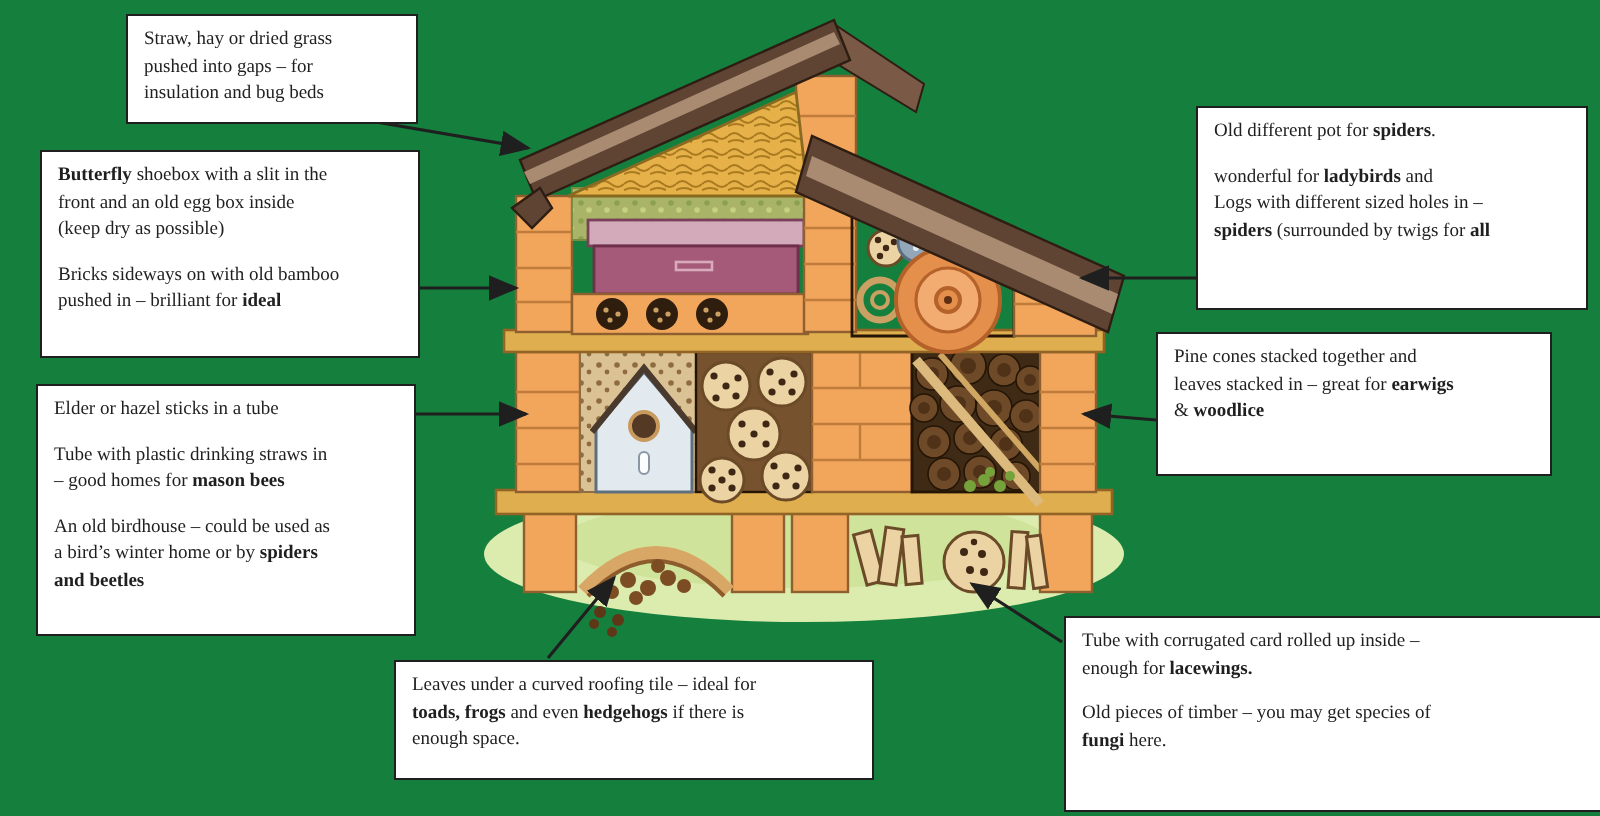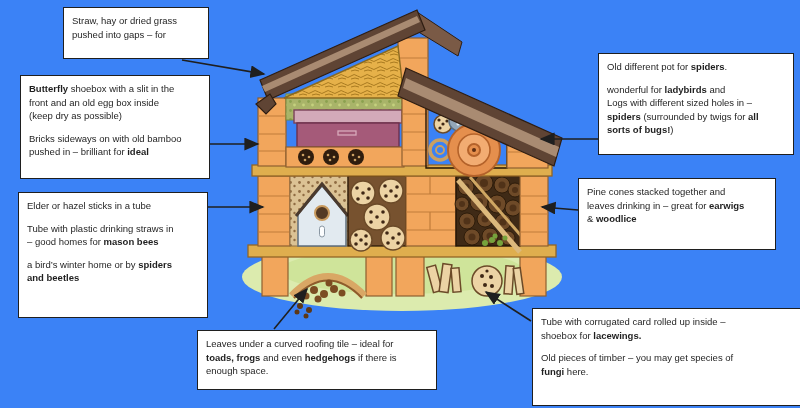--- a/index.html
+++ b/index.html
@@ -1,17 +1,17 @@
 <!DOCTYPE html>
 <html style="--box_border: #1f1f1f; --text: #1f1f1f; --arrow: #1f1f1f; --brick: #f2a65c; --brick_line: #c07c3a; --brick_stroke: #8e5f2f; --roof_dark: #5f4434; --roof_mid: #7a5a46; --roof_light: #a98b72; --straw: #e6b149; --straw_line: #a97a1f; --moss: #a9b469; --shoebox: #a55a79; --shoebox_lid: #d3aab9; --shelf: #dfae4e; --shelf_stroke: #926526; --dark_panel: #3c2817; --log_tan: #ecd3a4; --log_dot: #3f2715; --log_ring: #6b4a28; --pot: #e58f4d; --pot_dark: #b4622a; --pot_light: #f2ac72; --blue_log: #93a7b8; --pebble_bg: #dbc294; --pebble_dot: #8f6b42; --birdhouse: #e2eaf0; --birdhouse_stroke: #5f6f7d; --birdhouse_roof: #4a3a2e; --pinecone_bg: #3f2a16; --pinecone: #6e4a28; --pinecone_dark: #503218; --stick: #dcb97c; --sprig: #76a23c; --grass: #dcebae; --grass_dark: #cfe49a; --tile: #d9a765; --tile_line: #8d5c2c; --leaf_brown: #7c4d22;"><head>
 <meta charset="utf-8">
 <style>
   html,body{margin:0;padding:0;background:#ffffff;}
-  .stage{position:relative;width:800px;height:408px;background:#3b82f6;overflow:hidden;
-         font-family:Liberation Sans, sans-serif;}
+  .stage{position:relative;width:800px;height:408px;background:#15803d;overflow:hidden;
+         font-family:Liberation Serif, serif;}
   .art{position:absolute;left:0;top:0;}
   .callout{position:absolute;box-sizing:border-box;background:#fff;
            border:1.5px solid var(--box_border,#1f1f1f);
            color:var(--text,#1f1f1f);font-size:9.5px;padding:6px 8px;z-index:5;}
   .callout .line{line-height:13.5px;white-space:nowrap;}
   .callout .gap{height:9px;}
   .callout b{font-weight:bold;}
 
   
   .c-arrowline{stroke:var(--arrow);stroke-width:1.6;fill:none;}
@@ -315,63 +315,64 @@
       <line x1="598" y1="139" x2="541" y2="139" class="c-arrowline" marker-end="url(#ah)"></line>
       <line x1="578" y1="210" x2="542" y2="207" class="c-arrowline" marker-end="url(#ah)"></line>
       <line x1="274" y1="329" x2="307" y2="289" class="c-arrowline" marker-end="url(#ah)"></line>
       <line x1="531" y1="321" x2="486" y2="292" class="c-arrowline" marker-end="url(#ah)"></line>
     </g>
   </svg>
 
   <div class="callout" style="left:63px;top:7px;width:146px;min-height:52px;">
       <div class="line"><span>Straw, hay or dried grass</span></div>
       <div class="line"><span>pushed into gaps – for</span></div>
+      <div class="line"><span>insulation and bug beds</span></div>
     </div>
 
   <div class="callout" style="left:20px;top:75px;width:190px;min-height:104px;">
       <div class="line"><b>Butterfly</b><span> shoebox with a slit in the</span></div>
       <div class="line"><span>front and an old egg box inside</span></div>
       <div class="line"><span>(keep dry as possible)</span></div>
       <div class="gap"></div>
       <div class="line"><span>Bricks sideways on with old bamboo</span></div>
       <div class="line"><span>pushed in – brilliant for </span><b>ideal</b></div>
     </div>
 
   <div class="callout" style="left:18px;top:192px;width:190px;min-height:126px;">
       <div class="line"><span>Elder or hazel sticks in a tube</span></div>
       <div class="gap"></div>
       <div class="line"><span>Tube with plastic drinking straws in</span></div>
       <div class="line"><span>– good homes for </span><b>mason bees</b></div>
       <div class="gap"></div>
+      <div class="line"><span>An old birdhouse – could be used as</span></div>
       <div class="line"><span>a bird’s winter home or by </span><b>spiders</b></div>
       <div class="line"><b>and beetles</b></div>
     </div>
 
   <div class="callout" style="left:598px;top:53px;width:196px;min-height:102px;">
       <div class="line"><span>Old different pot for </span><b>spiders</b><span>.</span></div>
       <div class="gap"></div>
       <div class="line"><span>wonderful for </span><b>ladybirds</b><span> and</span></div>
       <div class="line"><span>Logs with different sized holes in –</span></div>
       <div class="line"><b>spiders</b><span> (surrounded by twigs for </span><b>all</b></div>
-      <div class="line"><b>sorts of bugs!</b><span>)</span></div>
-    </div>
-
-  <div class="callout" style="left:578px;top:178px;width:198px;min-height:72px;">
+    </div>
+
+  <div class="callout" style="left:578px;top:166px;width:198px;min-height:72px;">
       <div class="line"><span>Pine cones stacked together and</span></div>
-      <div class="line"><span>leaves drinking in – great for </span><b>earwigs</b></div>
+      <div class="line"><span>leaves stacked in – great for </span><b>earwigs</b></div>
       <div class="line"><span>&amp; </span><b>woodlice</b></div>
     </div>
 
   <div class="callout" style="left:197px;top:330px;width:240px;min-height:60px;">
       <div class="line"><span>Leaves under a curved roofing tile – ideal for</span></div>
       <div class="line"><b>toads, frogs</b><span> and even </span><b>hedgehogs</b><span> if there is</span></div>
       <div class="line"><span>enough space.</span></div>
     </div>
 
   <div class="callout" style="left:532px;top:308px;width:272px;min-height:98px;">
       <div class="line"><span>Tube with corrugated card rolled up inside –</span></div>
-      <div class="line"><span>shoebox for </span><b>lacewings.</b></div>
+      <div class="line"><span>enough for </span><b>lacewings.</b></div>
       <div class="gap"></div>
       <div class="line"><span>Old pieces of timber – you may get species of</span></div>
       <div class="line"><b>fungi</b><span> here.</span></div>
     </div>
 
 </div>
 
 </body></html>

